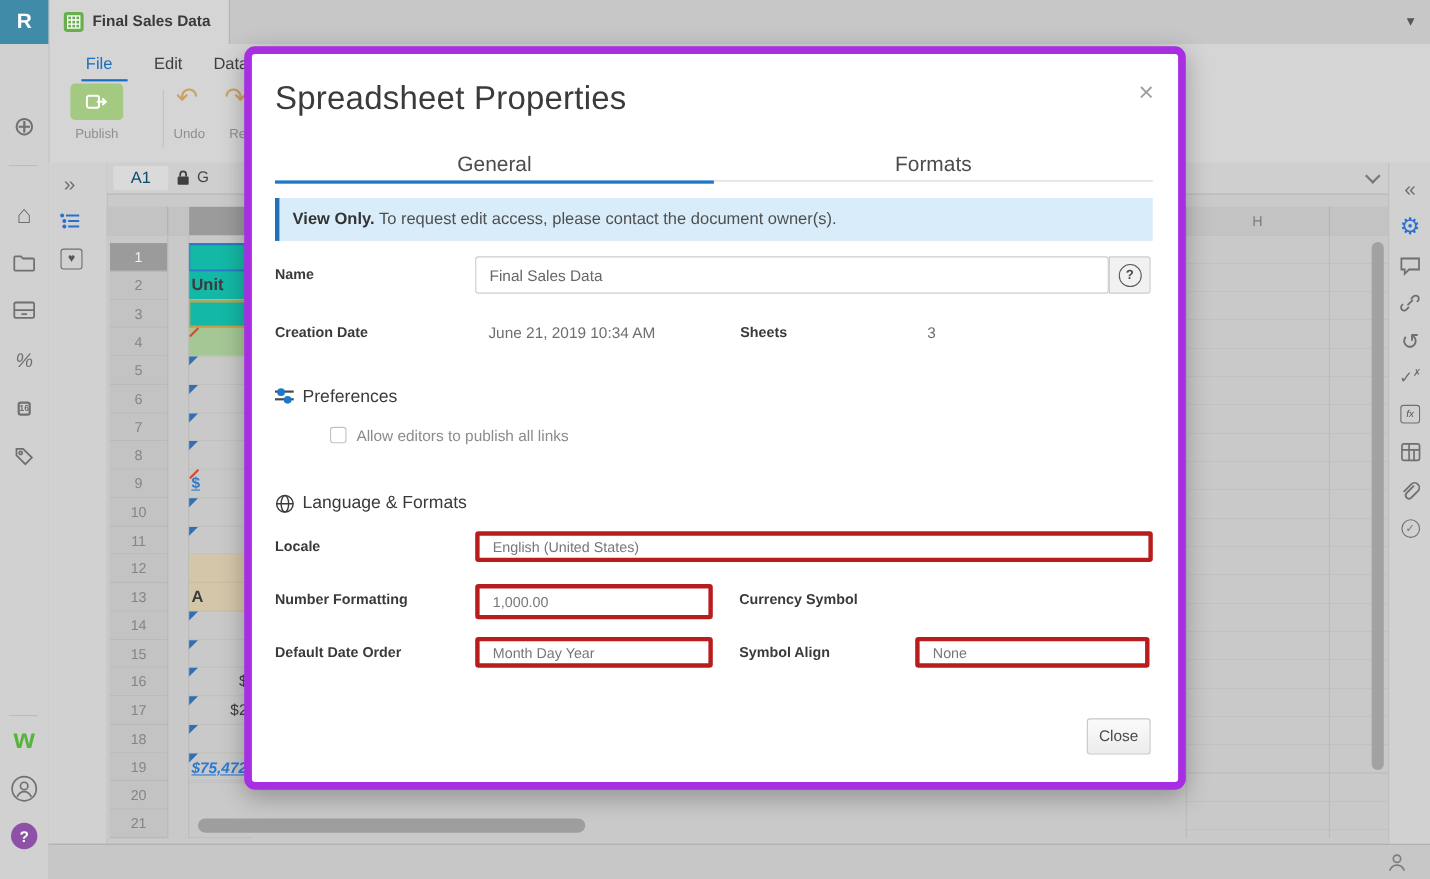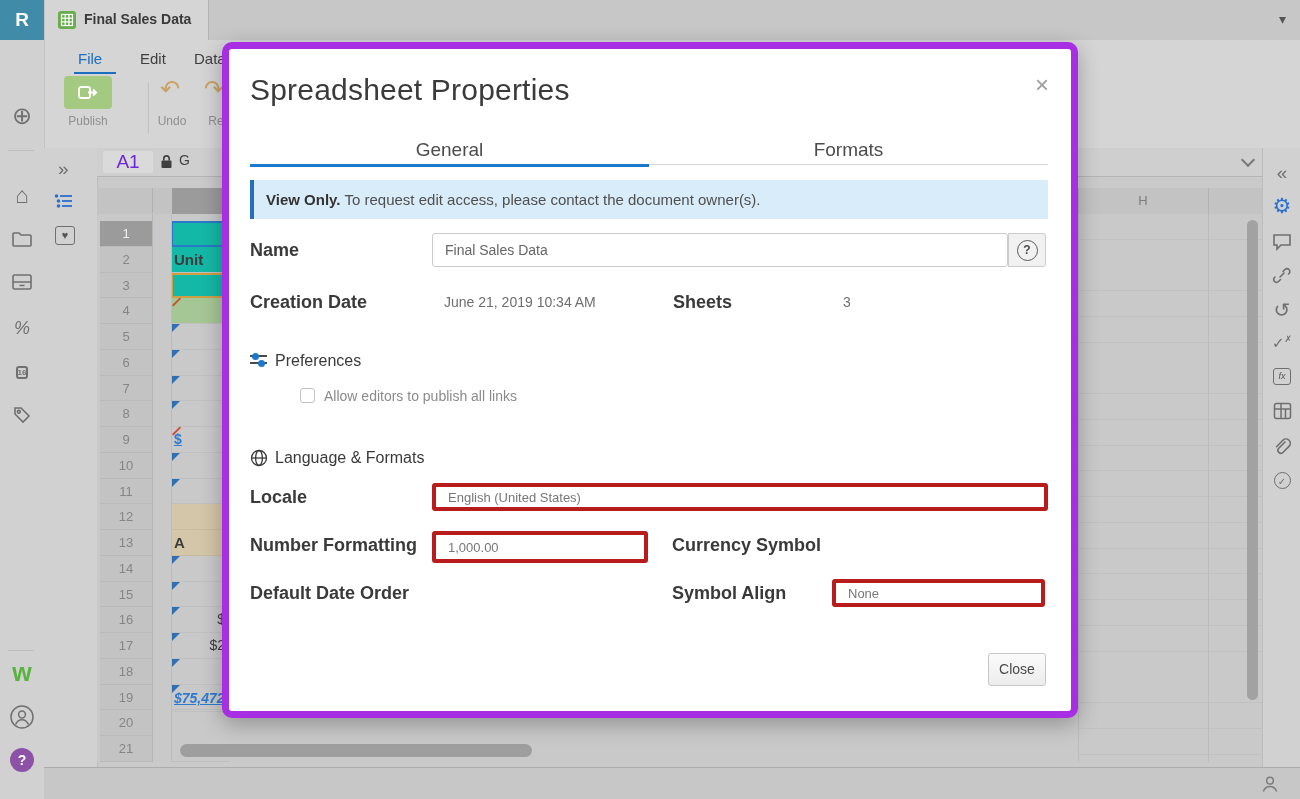--- a/index.html
+++ b/index.html
@@ -22,21 +22,21 @@
   .menu.active{color:#1a6ebf;}
   #fileul{position:absolute;left:30px;top:32px;width:42px;height:2px;background:#1a6ebf;}
   #pubbtn{position:absolute;left:20px;top:36px;width:48px;height:33px;background:#a4ca82;border-radius:4px;cursor:pointer;}
   .tlabel{position:absolute;top:74px;font-size:12px;color:#8f8f8f;text-align:center;}
   .tbsep{position:absolute;top:42px;width:1px;height:52px;background:#c0c0c0;}
   .uicon{position:absolute;top:36px;font-size:24px;line-height:26px;color:#c9a265;cursor:pointer;}
   
   #panel2{left:44px;top:148px;width:53px;height:620px;background:#d1d1d1;border-right:1px solid #bdbdbd;}
   
   #fbar{left:97px;top:148px;width:1165px;height:28px;background:#cfcfcf;border-bottom:1px solid #b5b5b5;}
-  #namebox{position:absolute;left:6px;top:3px;width:50px;height:22px;line-height:22px;background:#dadada;border-radius:2px;text-align:center;font-size:19px;color:#6d28d9;}
+  #namebox{position:absolute;left:6px;top:3px;width:50px;height:22px;line-height:22px;background:#dadada;border-radius:2px;text-align:center;font-size:15px;color:#0c4a6e;}
   .chev{position:absolute;width:8px;height:8px;border-right:2px solid #777;border-bottom:2px solid #777;transform:rotate(45deg);}
   
   #chead{left:97px;top:188px;width:1165px;height:26px;background:#c3c3c3;border-bottom:1px solid #b0b0b0;}
   #grid{left:97px;top:214px;width:1165px;height:548px;background:#c9c9c9;}
   .row-h{position:absolute;left:0;width:52px;height:25.75px;line-height:25.75px;text-align:center;font-size:13px;color:#858585;background:#c3c3c3;border-bottom:1px solid #b9b9b9;box-sizing:border-box;cursor:pointer;}
   .row-h.selh{background:#9b9b9b;color:#f2f2f2;}
   .cellA{position:absolute;left:0;width:58px;height:25.75px;box-sizing:border-box;border-bottom:1px solid #c0c0c0;overflow:visible;cursor:cell;}
   .pink{background:#14b8a6;}
   .green{background:#a5c795;}
   .tan{background:#d4c6a9;border-bottom:1px solid #cabd9f;}
@@ -63,21 +63,21 @@
   
   #dlg{left:222px;top:42px;width:856px;height:676px;box-sizing:border-box;border:7px solid #a82ee3;border-radius:10px;background:#fff;box-shadow:0 6px 22px rgba(0,0,0,.28);z-index:50;}
   #dlg .in{position:absolute;}
   #dtitle{left:21px;top:24px;font-size:30px;color:#3b3b3b;letter-spacing:.2px;}
   #dclose{right:22px;top:24px;font-size:24px;line-height:24px;color:#9e9e9e;cursor:pointer;}
   .dtab{position:absolute;top:90px;width:399px;height:25px;text-align:center;font-size:19px;color:#4c4c4c;cursor:pointer;}
   .dtab.on{border-bottom:3px solid #1d78cc;}
   .dtab.off{border-bottom:1px solid #d5d5d5;}
   #banner{left:21px;top:131px;width:798px;height:39px;background:#d9ecf9;border-left:4px solid #2170b8;box-sizing:border-box;display:flex;align-items:center;padding-left:12px;font-size:15px;color:#4f4f4f;}
   #banner b{color:#333;margin-right:4px;}
-  .flabel{position:absolute;font-size:18px;font-weight:bold;color:#3a3a3a;height:20px;line-height:20px;white-space:nowrap;}
+  .flabel{position:absolute;font-size:13px;font-weight:bold;color:#3a3a3a;height:20px;line-height:20px;white-space:nowrap;}
   .fvalue{position:absolute;font-size:14px;color:#6e6e6e;height:20px;line-height:20px;white-space:nowrap;}
   .finput{position:absolute;background:#fff;border:4px solid #b91c1c;border-radius:3px;font-size:13px;color:#777;padding:0 12px;box-sizing:border-box;display:flex;align-items:center;cursor:pointer;}
   #nameinput{left:203px;top:184px;width:576px;height:34px;border:1px solid #ccc;border-radius:3px;font-size:14px;color:#666;padding:0 12px;box-sizing:border-box;font-family:"Liberation Sans","DejaVu Sans",sans-serif;}
   #helpbtn{left:779px;top:184px;width:38px;height:34px;background:#f1f1f1;border:1px solid #ccc;border-radius:0 3px 3px 0;box-sizing:border-box;display:flex;align-items:center;justify-content:center;cursor:pointer;}
   .qcirc{width:19px;height:19px;border:1.5px solid #5a5a5a;border-radius:50%;font-size:12px;font-weight:bold;color:#4a4a4a;text-align:center;line-height:19px;}
   .sectitle{position:absolute;font-size:16px;color:#3a3a3a;height:20px;line-height:20px;}
   #chkbox{left:71px;top:339px;width:15px;height:15px;background:#fff;border:1px solid #c2c2c2;border-radius:3px;box-sizing:border-box;cursor:pointer;}
   #chklabel{left:95px;top:337px;font-size:14px;color:#8b8b8b;height:20px;line-height:20px;}
   #closebtn{left:759px;top:604px;width:58px;height:33px;background:linear-gradient(#fbfbfb,#ececec);border:1px solid #c6c6c6;border-radius:3px;font-size:14px;color:#4a4a4a;text-align:center;line-height:31px;box-sizing:border-box;cursor:pointer;}
   
@@ -407,19 +407,20 @@
     <div class="sectitle" style="left:46px;top:399px;">Language &amp; Formats</div>
 
     <div class="flabel" style="left:21px;top:438px;">Locale</div>
     <div class="finput" style="left:203px;top:434px;width:616px;height:28px;">English (United States)</div>
 
     <div class="flabel" style="left:21px;top:486px;">Number Formatting</div>
     <div class="finput" style="left:203px;top:482px;width:216px;height:32px;">1,000.00</div>
     <div class="flabel" style="left:443px;top:486px;">Currency Symbol</div>
 
     <div class="flabel" style="left:21px;top:534px;">Default Date Order</div>
+    <div class="finput" style="left:203px;top:530px;width:216px;height:28px;">Month Day Year</div>
     <div class="flabel" style="left:443px;top:534px;">Symbol Align</div>
     <div class="finput" style="left:603px;top:530px;width:213px;height:28px;">None</div>
 
     <div class="in" id="closebtn">Close</div>
   </div>
 
 </div>
 
 </body></html>

